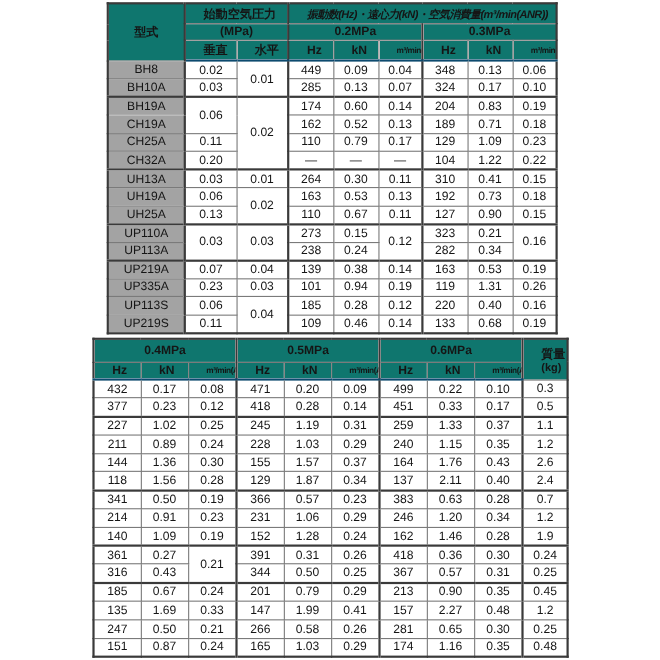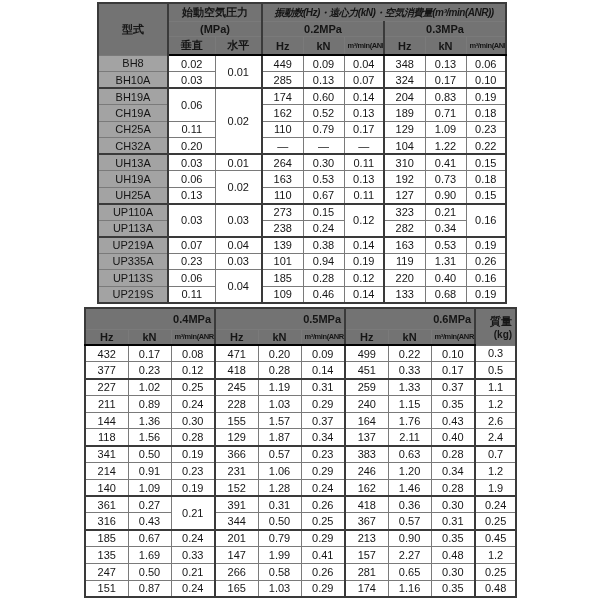--- a/index.html
+++ b/index.html
@@ -3,33 +3,33 @@
 <meta charset="utf-8">
 <style>
   * { margin:0; padding:0; box-sizing:border-box; }
   html,body { width:600px; height:600px; background:#ffffff; }
   body { position:relative; font-family:"Liberation Sans","DejaVu Sans",sans-serif; color:#151515; }
   table { border-collapse:collapse; table-layout:fixed; position:absolute; border:2px solid #3a3a3a; }
   #t1 { left:97px; top:2px;   width:408px; }
   #t2 { left:84px; top:307px; width:431px; }
   th,td { border:1px solid #7a7a7a; text-align:center; vertical-align:middle;
           overflow:hidden; white-space:nowrap; font-size:11px; }
-  th { background:#737373; font-weight:bold; padding:1px 3px; }
+  th { background:#0f766e; font-weight:bold; padding:1px 16px; }
   td { background:#ffffff; height:16.5px; }
   #t2 td { height:16.8px; }
   td.model { background:#a3a3a3; }
   .sR { border-right:2px solid #3a3a3a; }
-  thead tr:last-child th { border-bottom:2px solid #000000; }
+  thead tr:last-child th { border-bottom:2px solid #0c4a6e; }
   tr.grp td { border-top:2px solid #3a3a3a; }
   th.title { font-size:10px; letter-spacing:-0.5px;font-style:italic; }
   th.small { font-size:7.5px; letter-spacing:-0.4px; font-weight:bold; }
   #t1 thead tr:nth-child(1) th { height:16px; }
   #t1 thead tr:nth-child(2) th { height:15px; }
   #t1 thead tr:nth-child(3) th { height:17px; }
-  #t2 thead tr:nth-child(1) th { height:21px;text-align:right; }
+  #t2 thead tr:nth-child(1) th { height:21px; }
   #t2 thead tr:nth-child(2) th { height:16px; }
   th .mass-unit { font-size:10px; }
 </style>
 </head>
 <body>
 
 <table id="t1">
   <colgroup>
     <col style="width:70px">
       <col style="width:47px">

